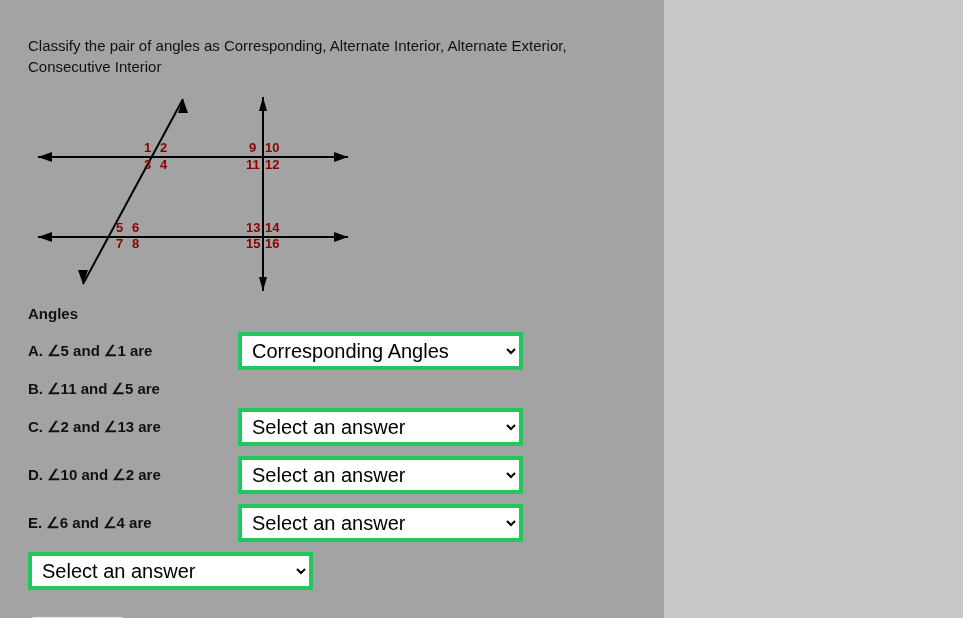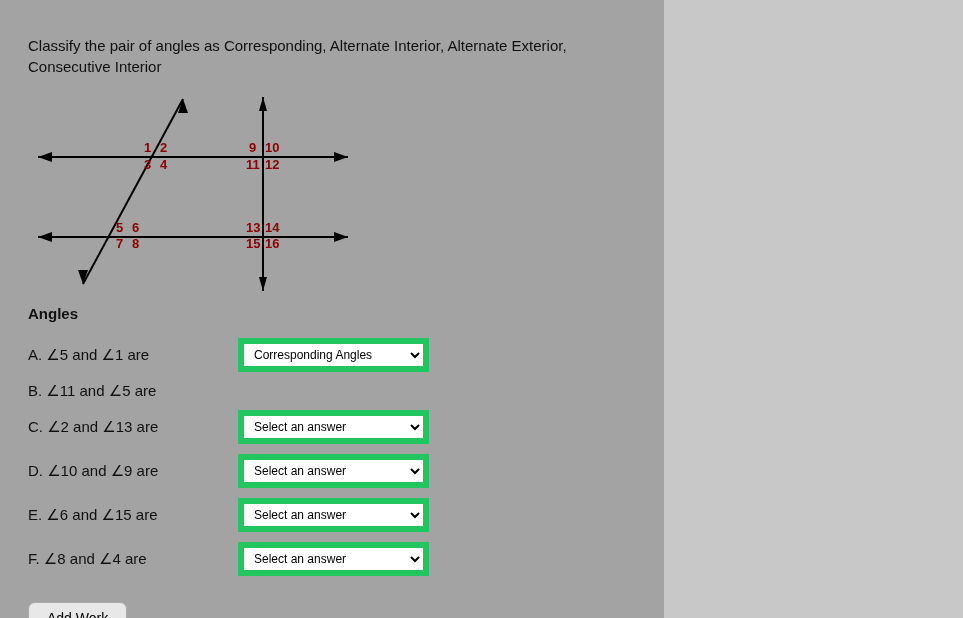--- a/index.html
+++ b/index.html
@@ -34,37 +34,38 @@
     }
     .diagram-svg-wrap {
       width: 340px;
       height: 210px;
       position: relative;
     }
     .angles-label {
       font-size: 15px;
       font-weight: bold;
       color: #111;
-      margin-bottom: 16px;
+      margin-bottom: 10px;
     }
     .answer-row {
       display: flex;
       align-items: center;
       margin-bottom: 10px;
       font-size: 15px;
       color: #111;
     }
     .answer-row .row-label {
       min-width: 210px;
       font-size: 15px;
+      font-weight: bold;
     }
     .answer-row select {
-      font-size: 12px;
+      font-size: 20px;
       padding: 3px 6px;
-      border: 6px solid #22c55e;
+      border: 4px solid #22c55e;
       background: #fff;
       min-width: 190px;
       cursor: pointer;
     }
     .add-work-btn {
       margin-top: 16px;
       padding: 7px 18px;
       background: #e8e8e8;
       border: 1px solid #aaa;
       font-size: 14px;
@@ -139,27 +140,26 @@
         <select><option value="Select an answer">Select an answer</option><option value="Corresponding Angles" selected="">Corresponding Angles</option><option value="Alternate Interior Angles">Alternate Interior Angles</option><option value="Alternate Exterior Angles">Alternate Exterior Angles</option><option value="Consecutive Interior Angles">Consecutive Interior Angles</option></select>
       </div>
       <div class="answer-row">
         <span class="row-label">B. ∠11 and ∠5 are</span>
       </div>
       <div class="answer-row">
         <span class="row-label">C. ∠2 and ∠13 are</span>
         <select><option value="Select an answer">Select an answer</option><option value="Corresponding Angles">Corresponding Angles</option><option value="Alternate Interior Angles">Alternate Interior Angles</option><option value="Alternate Exterior Angles">Alternate Exterior Angles</option><option value="Consecutive Interior Angles">Consecutive Interior Angles</option></select>
       </div>
       <div class="answer-row">
-        <span class="row-label">D. ∠10 and ∠9 are</span>
+        <span class="row-label">D. ∠10 and ∠2 are</span>
         <select><option value="Select an answer">Select an answer</option><option value="Corresponding Angles">Corresponding Angles</option><option value="Alternate Interior Angles">Alternate Interior Angles</option><option value="Alternate Exterior Angles">Alternate Exterior Angles</option><option value="Consecutive Interior Angles">Consecutive Interior Angles</option></select>
       </div>
       <div class="answer-row">
-        <span class="row-label">E. ∠6 and ∠15 are</span>
+        <span class="row-label">E. ∠6 and ∠4 are</span>
         <select><option value="Select an answer">Select an answer</option><option value="Corresponding Angles">Corresponding Angles</option><option value="Alternate Interior Angles">Alternate Interior Angles</option><option value="Alternate Exterior Angles">Alternate Exterior Angles</option><option value="Consecutive Interior Angles">Consecutive Interior Angles</option></select>
       </div>
       <div class="answer-row">
-        <span class="row-label">F. ∠8 and ∠4 are</span>
         <select><option value="Select an answer">Select an answer</option><option value="Corresponding Angles">Corresponding Angles</option><option value="Alternate Interior Angles">Alternate Interior Angles</option><option value="Alternate Exterior Angles">Alternate Exterior Angles</option><option value="Consecutive Interior Angles">Consecutive Interior Angles</option></select>
       </div>
     </div>
 
   <button class="add-work-btn">Add Work</button>
 </div>
 
 </body></html>

